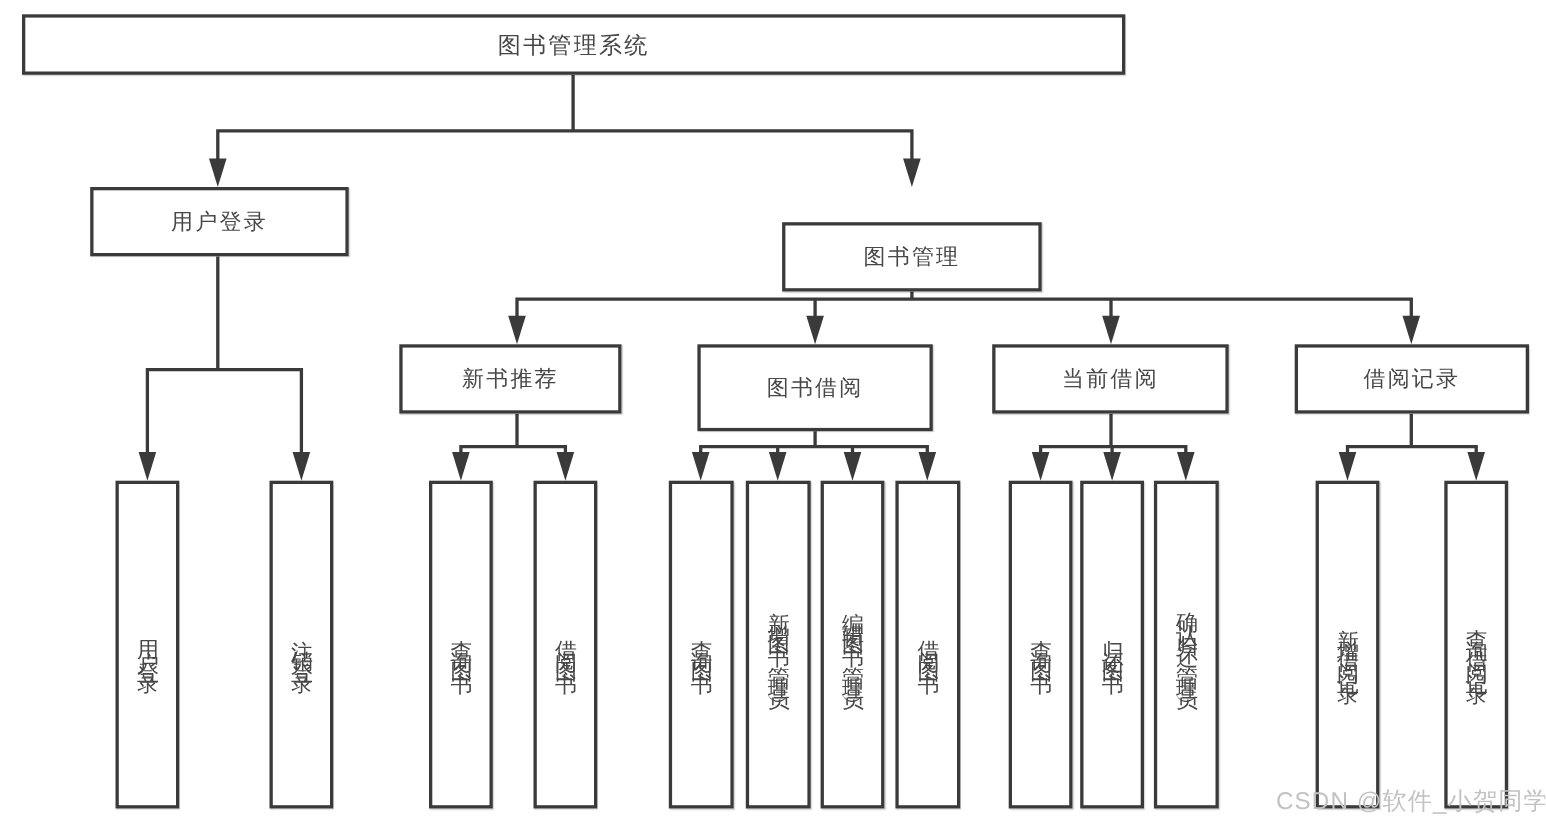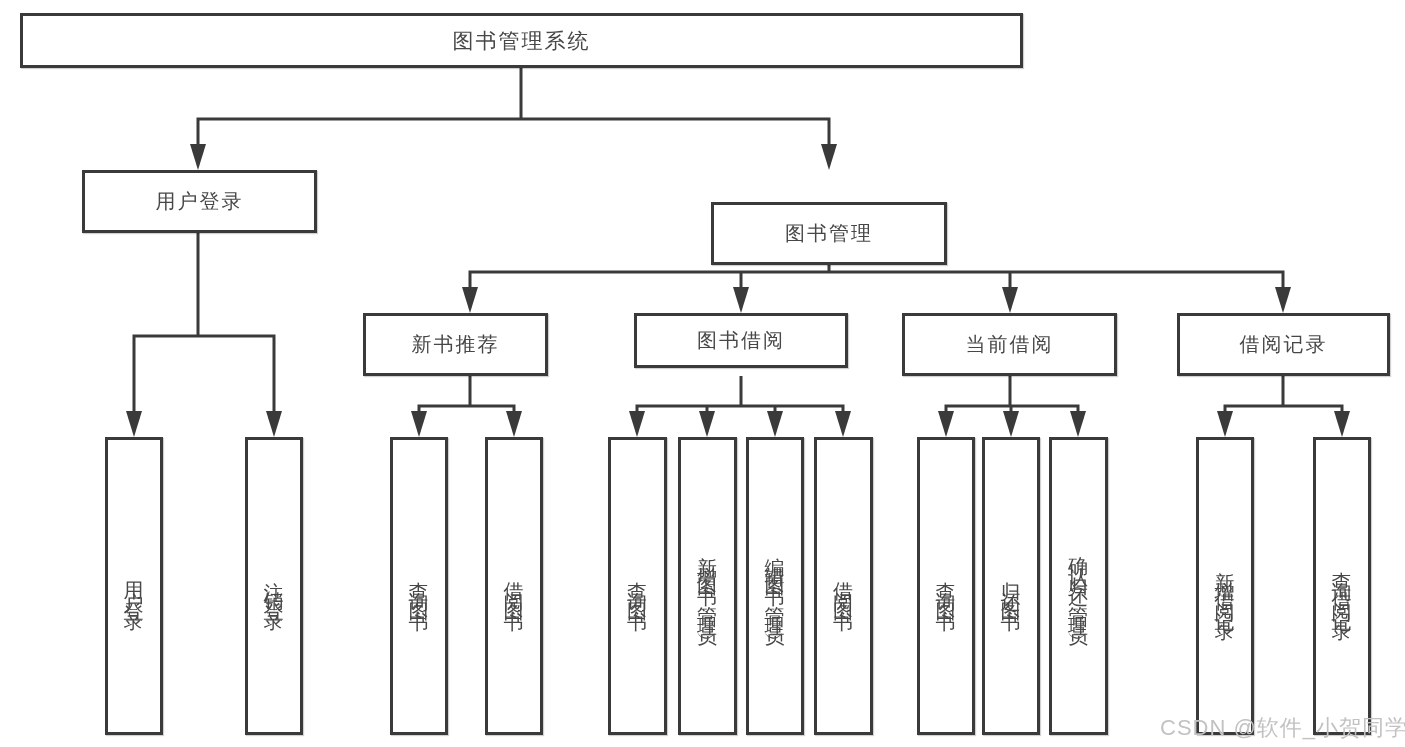--- a/index.html
+++ b/index.html
@@ -96,22 +96,22 @@
       <path d="M1217,411 h16 l-8,26 z"></path>
       <path d="M1334,411 h16 l-8,26 z"></path>
     </g>
   </svg>
 
   <div class="box h-box root-box" style="left:20px; top:13px; width:1003px; height:55px;">图书管理系统</div>
 
   <div class="box h-box" style="left:82px; top:170px; width:235px; height:63px;">用户登录</div>
   <div class="box h-box" style="left:711px; top:170px; width:236px; height:63px;margin-top:32px;">图书管理</div>
 
-  <div class="box h-box" style="left:363px; top:313px; width:185px; height:63px;">新书推荐</div>
-  <div class="box h-box" style="left:634px; top:313px; width:214px; height:55px;">图书借阅</div>
+  <div class="box h-box" style="left:363px; top:313px; width:202px; height:63px;">新书推荐</div>
+  <div class="box h-box" style="left:634px; top:313px; width:214px; height:79px;">图书借阅</div>
   <div class="box h-box" style="left:902px; top:313px; width:215px; height:63px;">当前借阅</div>
   <div class="box h-box" style="left:1177px; top:313px; width:213px; height:63px;">借阅记录</div>
 
   <div class="box v-box" style="left:105px; top:437px; width:58px; height:298px;">用户登录</div>
   <div class="box v-box" style="left:245px; top:437px; width:58px; height:298px;">注销登录</div>
 
   <div class="box v-box" style="left:390px; top:437px; width:58px; height:298px;">查询图书</div>
   <div class="box v-box" style="left:485px; top:437px; width:58px; height:298px;">借阅图书</div>
 
   <div class="box v-box" style="left:608px; top:437px; width:59px; height:298px;">查询图书</div>

